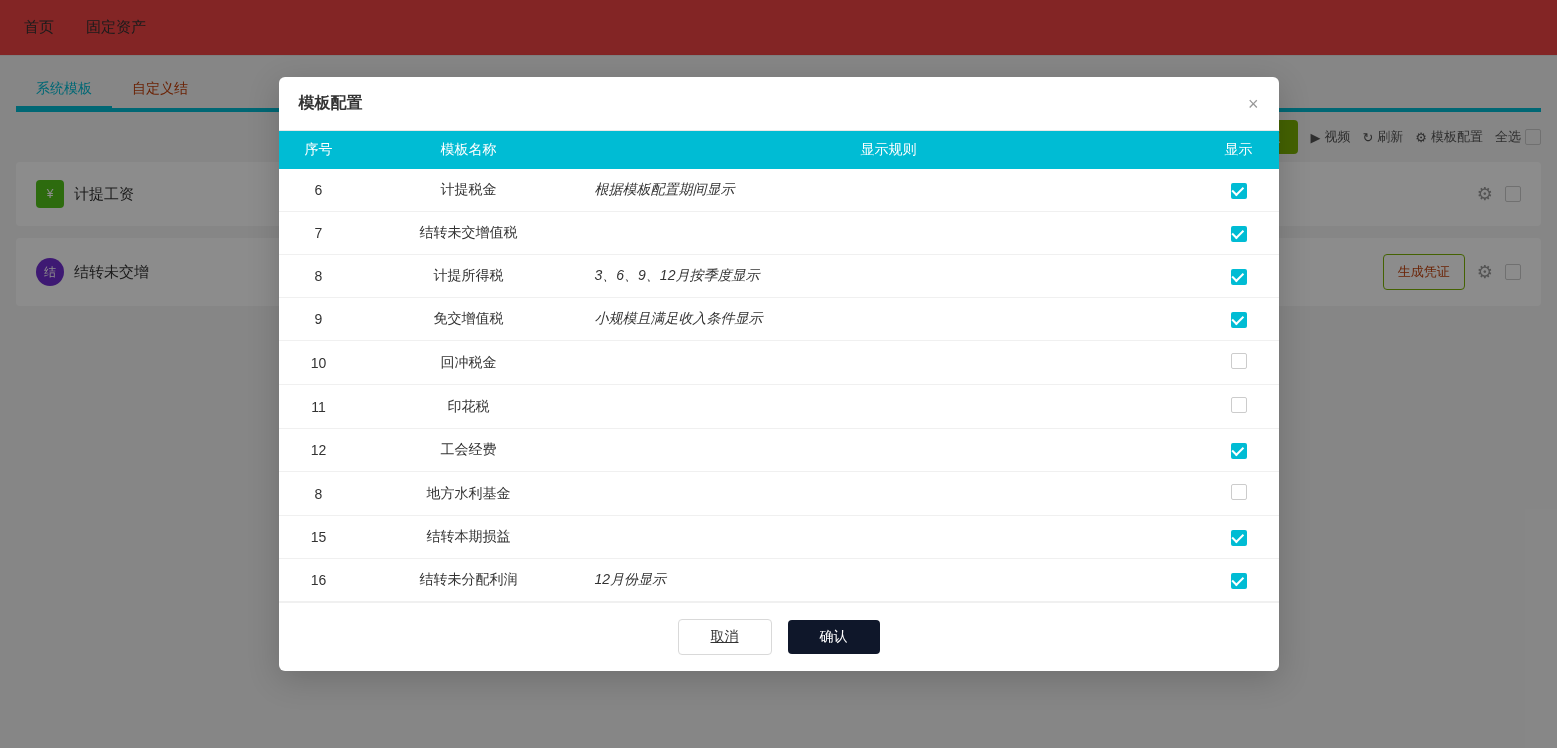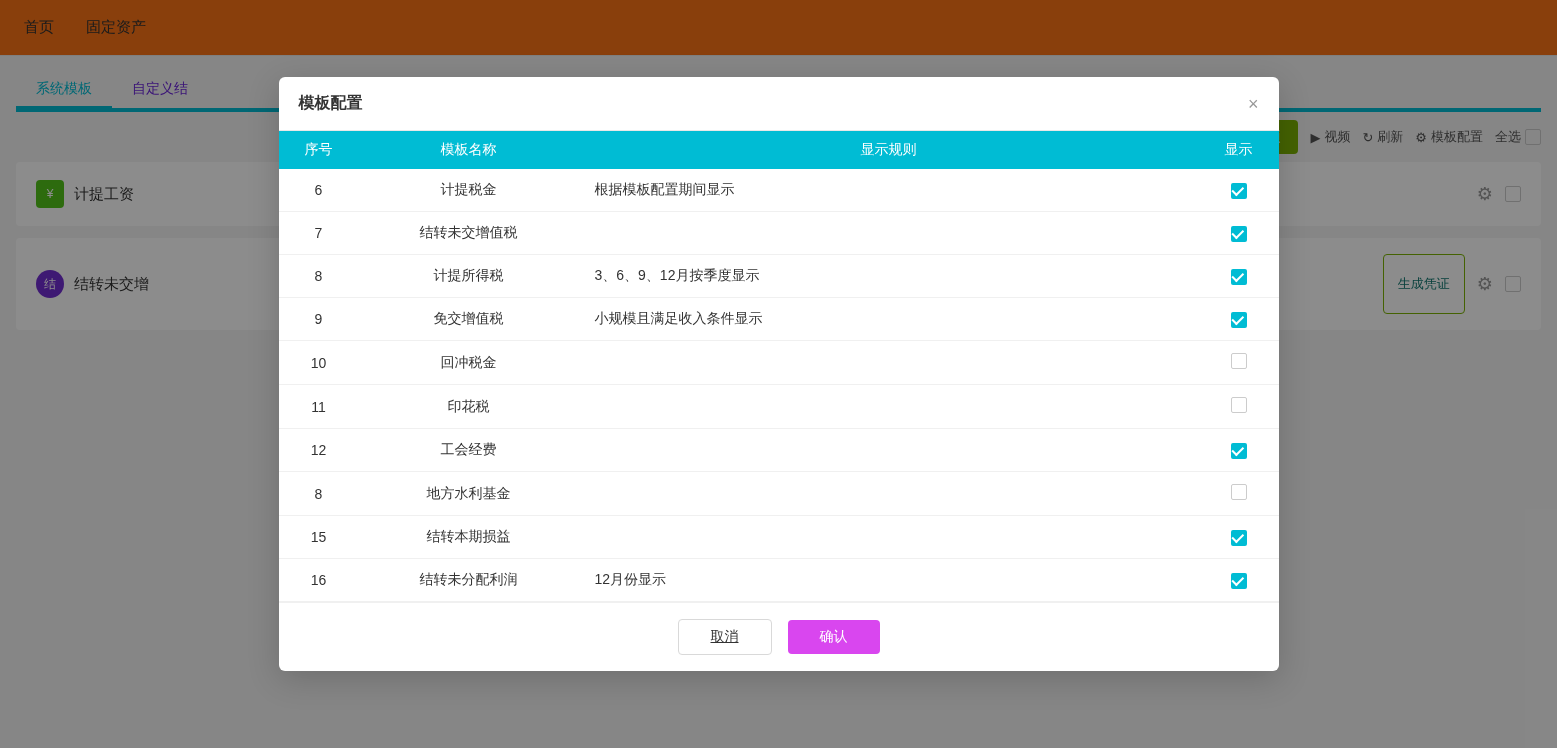--- a/index.html
+++ b/index.html
@@ -18,21 +18,21 @@
       position: absolute;
       inset: 0;
       background: #f5f5f5;
     }
 
     
     .top-nav {
       position: absolute;
       top: 0; left: 0; right: 0;
       height: 56px;
-      background: #f97316;
+      background: #ef4444;
       display: flex;
       align-items: center;
       padding: 0 24px;
       gap: 32px;
       border-bottom: 1px solid #e8e8e8;
       z-index: 1;
     }
     .nav-item {
       color: #333;
       font-size: 15px;
@@ -49,21 +49,21 @@
 
     
     .tab-bar {
       display: flex;
       gap: 0;
       margin-bottom: 0;
     }
     .tab-item {
       padding: 8px 20px;
       cursor: pointer;
-      color: #6d28d9;
+      color: #c2410c;
       font-size: 14px;
       border-bottom: 2px solid transparent;
     }
     .tab-item.active {
       color: #00bcd4;
       border-bottom: 2px solid #00bcd4;
     }
 
     
     .toolbar-row {
@@ -143,24 +143,24 @@
       border-radius: 50%;
       display: flex; align-items: center; justify-content: center;
       color: #fff; font-size: 12px;
     }
     .card-title { font-size: 15px; color: #333; }
     .card-right {
       display: flex; align-items: center; gap: 12px;
     }
     .btn-gen {
       border: 1px solid #7cb305;
-      color: #0f766e;
+      color: #c2410c;
       background: none;
       border-radius: 4px;
-      padding: 20px 14px;
+      padding: 8px 14px;
       cursor: pointer;
       font-size: 13px;
     }
     .check-box-outline {
       width: 16px; height: 16px;
       border: 1px solid #ccc;
       border-radius: 2px;
     }
 
     
@@ -228,20 +228,21 @@
       border-bottom: 1px solid #f0f0f0;
     }
     .config-table tbody tr td {
       padding: 12px 16px;
       text-align: center;
       color: #333;
       font-size: 14px;
     }
     .config-table tbody tr td:nth-child(3) {
       text-align: left;
+      font-style: italic;
     }
 
     
     .cb-checked {
       width: 16px; height: 16px;
       background: #00bcd4;
       border: none;
       border-radius: 2px;
       display: inline-flex;
       align-items: center;
@@ -289,21 +290,21 @@
       background: #fff;
       border-radius: 4px;
       font-size: 14px;
       cursor: pointer;
       color: #333;
       text-decoration: underline;
     }
     .btn-confirm {
       padding: 8px 32px;
       border: none;
-      background: #d946ef;
+      background: #0f172a;
       border-radius: 4px;
       font-size: 14px;
       cursor: pointer;
       color: #fff;
     }
 
     .highlight-bar {
       background: #00bcd4;
       height: 4px;
       margin-bottom: 4px;

